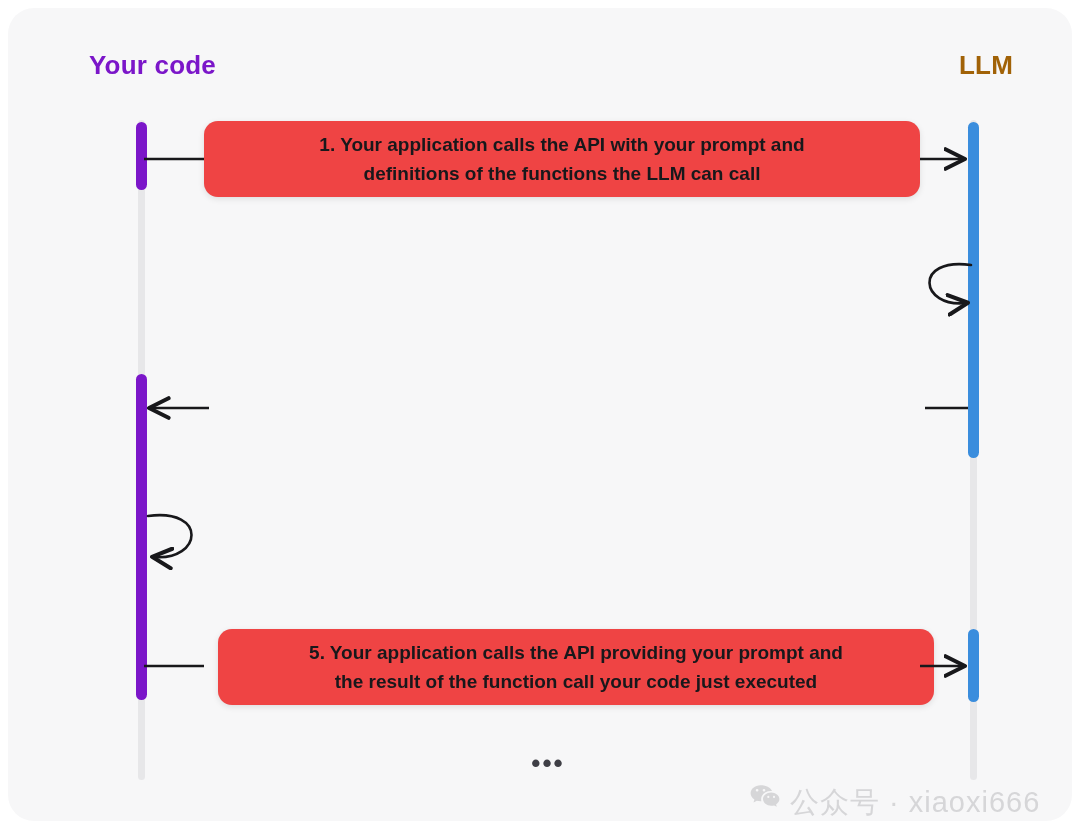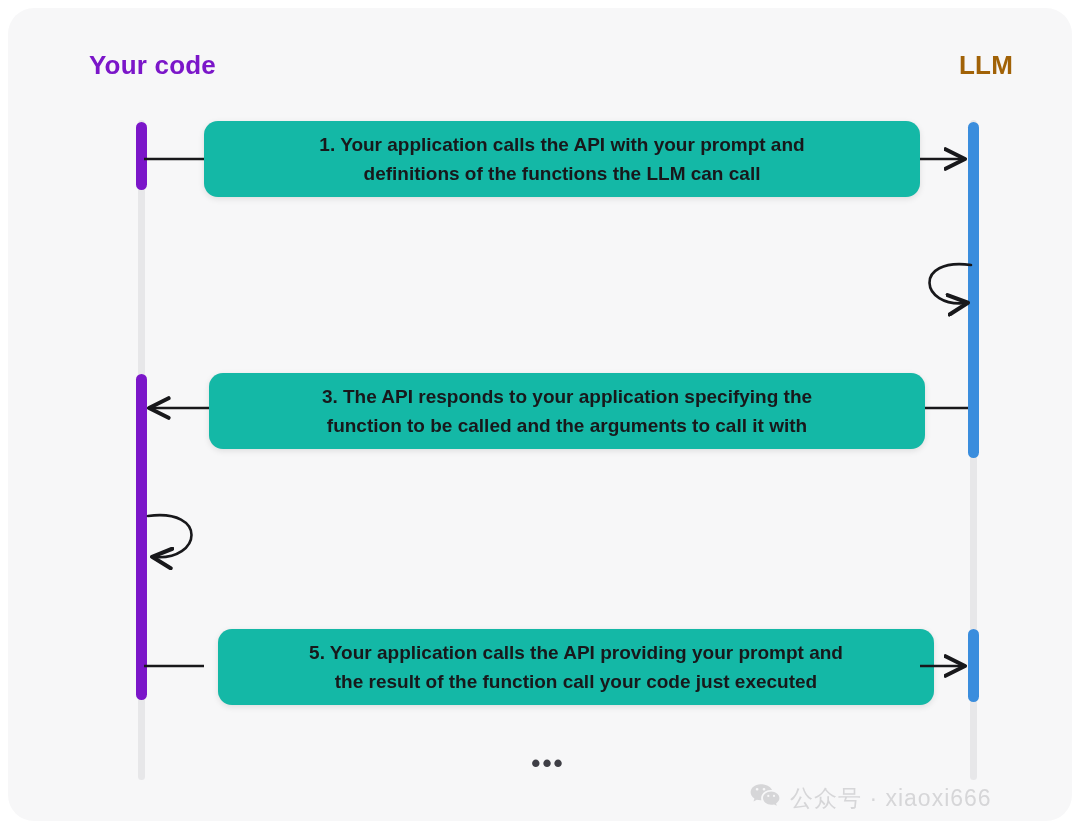--- a/index.html
+++ b/index.html
@@ -64,21 +64,21 @@
   .activation.right { left: 960px; background: #3a8ddd; }
 
   #act-left-1  { top: 114px; height: 68px; }
   #act-left-2  { top: 366px; height: 326px; }
   #act-right-1 { top: 114px; height: 336px; }
   #act-right-2 { top: 621px; height: 73px; }
 
   
   .msg-box {
     position: absolute;
-    background: #14b8a6;
+    background: #ef4444;
     border-radius: 14px;
     box-shadow: 0 2px 6px rgba(0,0,0,0.10), 0 0 1px rgba(0,0,0,0.06);
     display: flex;
     align-items: center;
     justify-content: center;
     box-sizing: border-box;
     padding: 6px 18px;
   }
   .msg-text {
     font-size: 19px;
@@ -119,21 +119,21 @@
 
   
   #watermark {
     position: absolute;
     left: 742px;
     top: 775px;
     display: flex;
     align-items: flex-start;
     gap: 10px;
     color: #d6d6d8;
-    font-size: 23px;
+    font-size: 29px;
     letter-spacing: 1px;
     white-space: nowrap;
   }
   #watermark .wm-text { color: #d6d6d8; }
 </style>
 </head>
 <body>
 
 <div id="card">
 
@@ -147,24 +147,20 @@
   <div class="activation left" id="act-left-2"></div>
   <div class="activation right" id="act-right-1"></div>
   <div class="activation right" id="act-right-2"></div>
 
   <div class="msg-box" id="msg-1">
     <div class="msg-text">1. Your application calls the API with your prompt and
 definitions of the functions the LLM can call</div>
   </div>
 
 
-  <div class="msg-box" id="msg-3">
-    <div class="msg-text">3. The API responds to your application specifying the
-function to be called and the arguments to call it with</div>
-  </div>
 
 
   <div class="msg-box" id="msg-5">
     <div class="msg-text">5. Your application calls the API providing your prompt and
 the result of the function call your code just executed</div>
   </div>
 
   <svg id="arrows" viewBox="0 0 1080 829" xmlns="http://www.w3.org/2000/svg">
     <defs>
       <marker id="arrow-right" viewBox="0 0 12 12" refX="10" refY="6" markerWidth="9" markerHeight="9" orient="auto-start-reverse">

